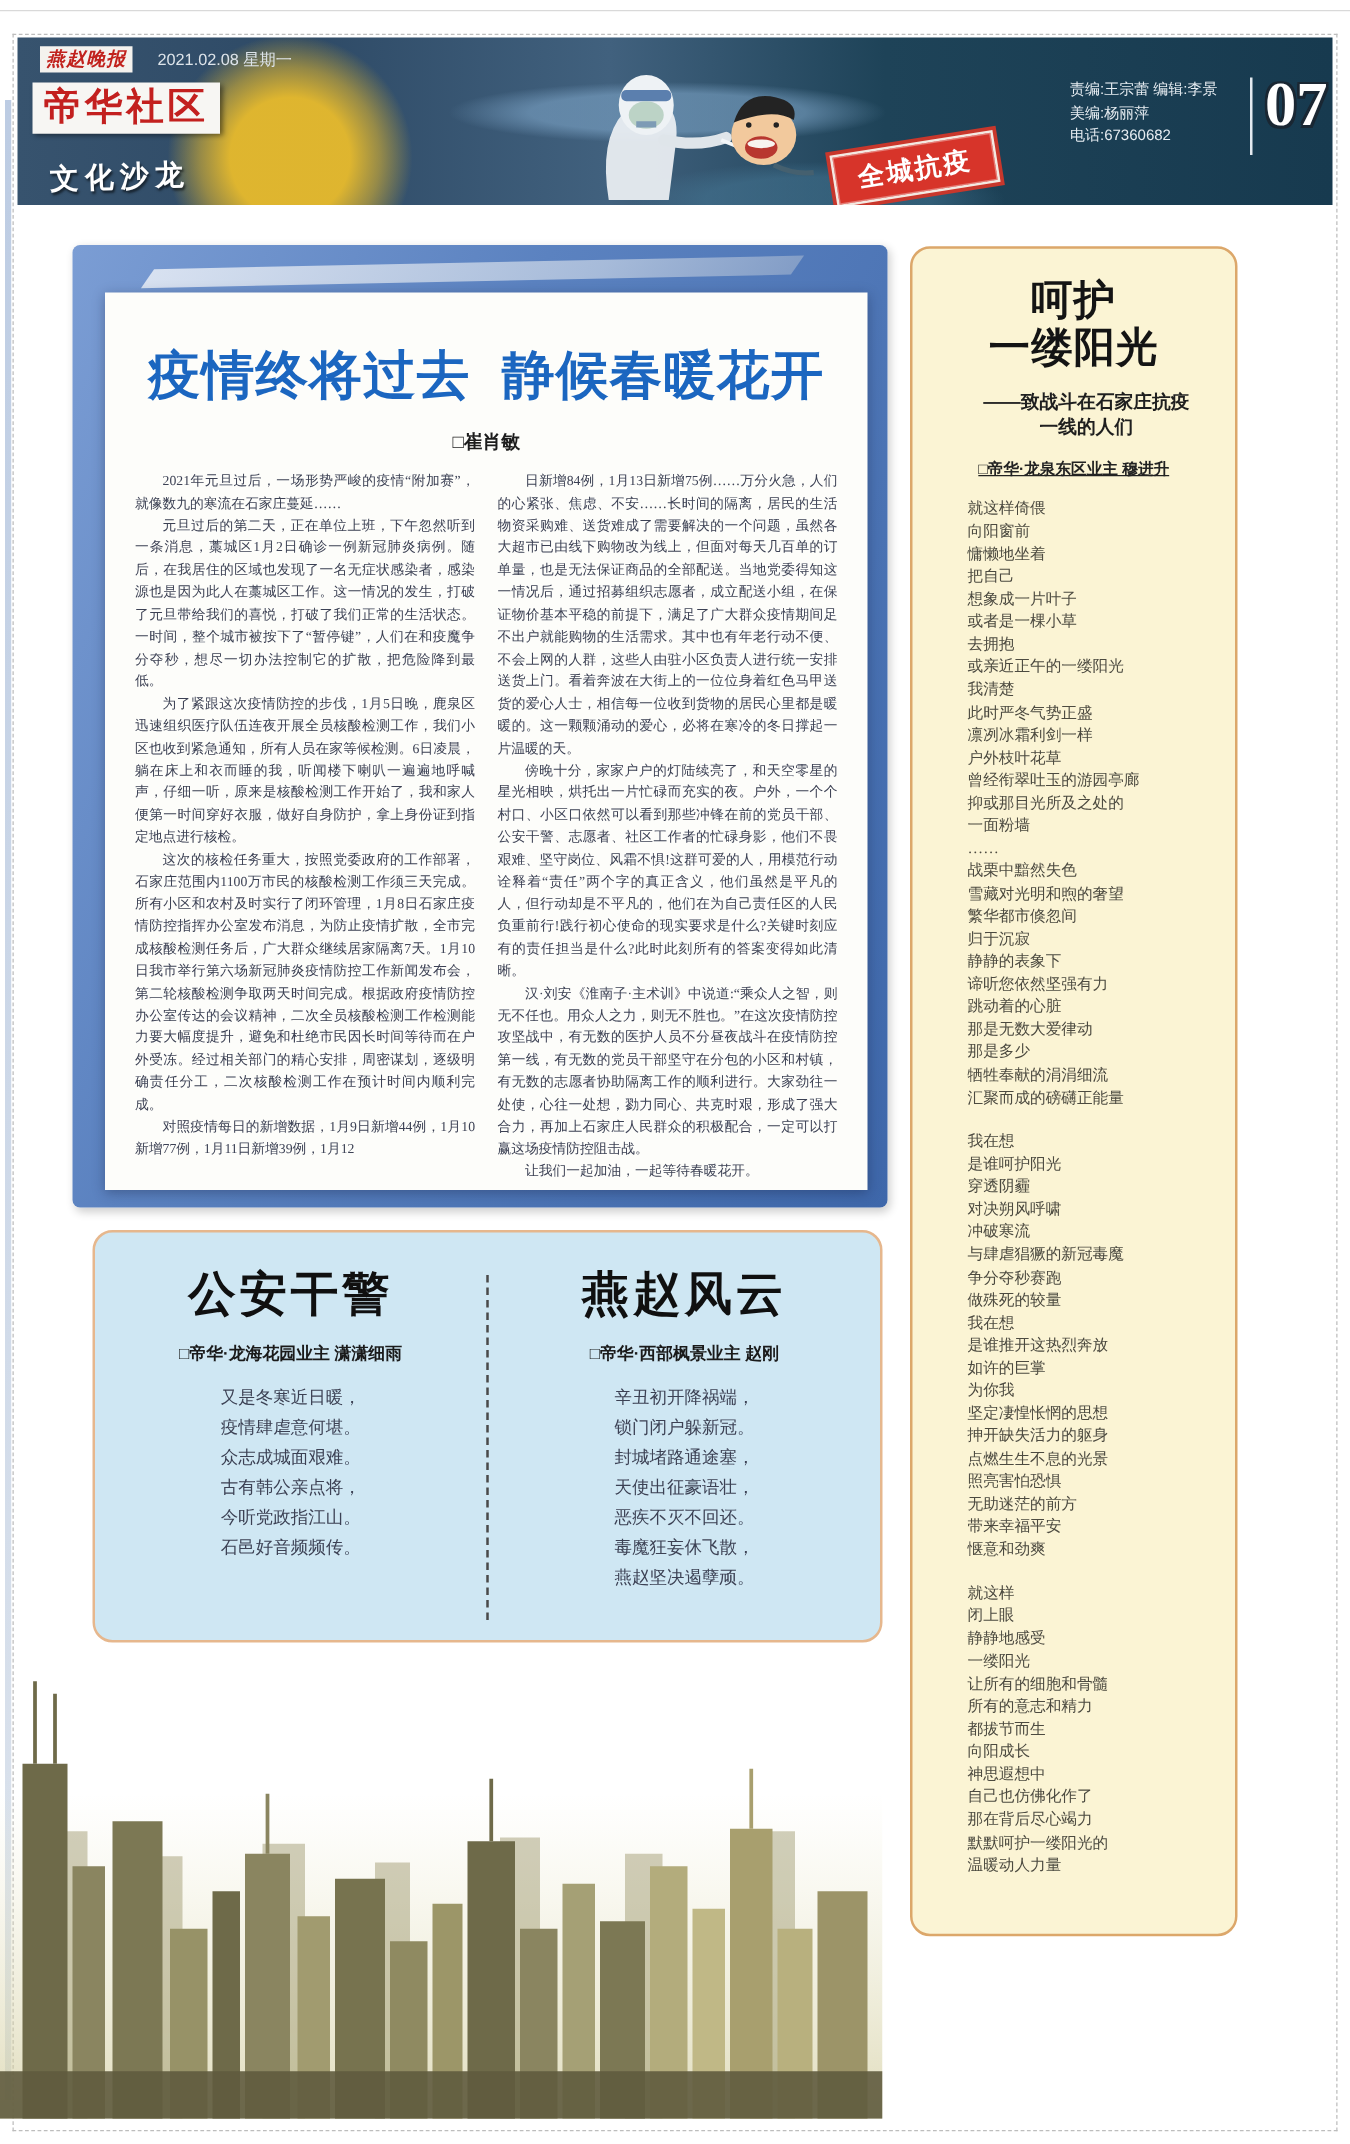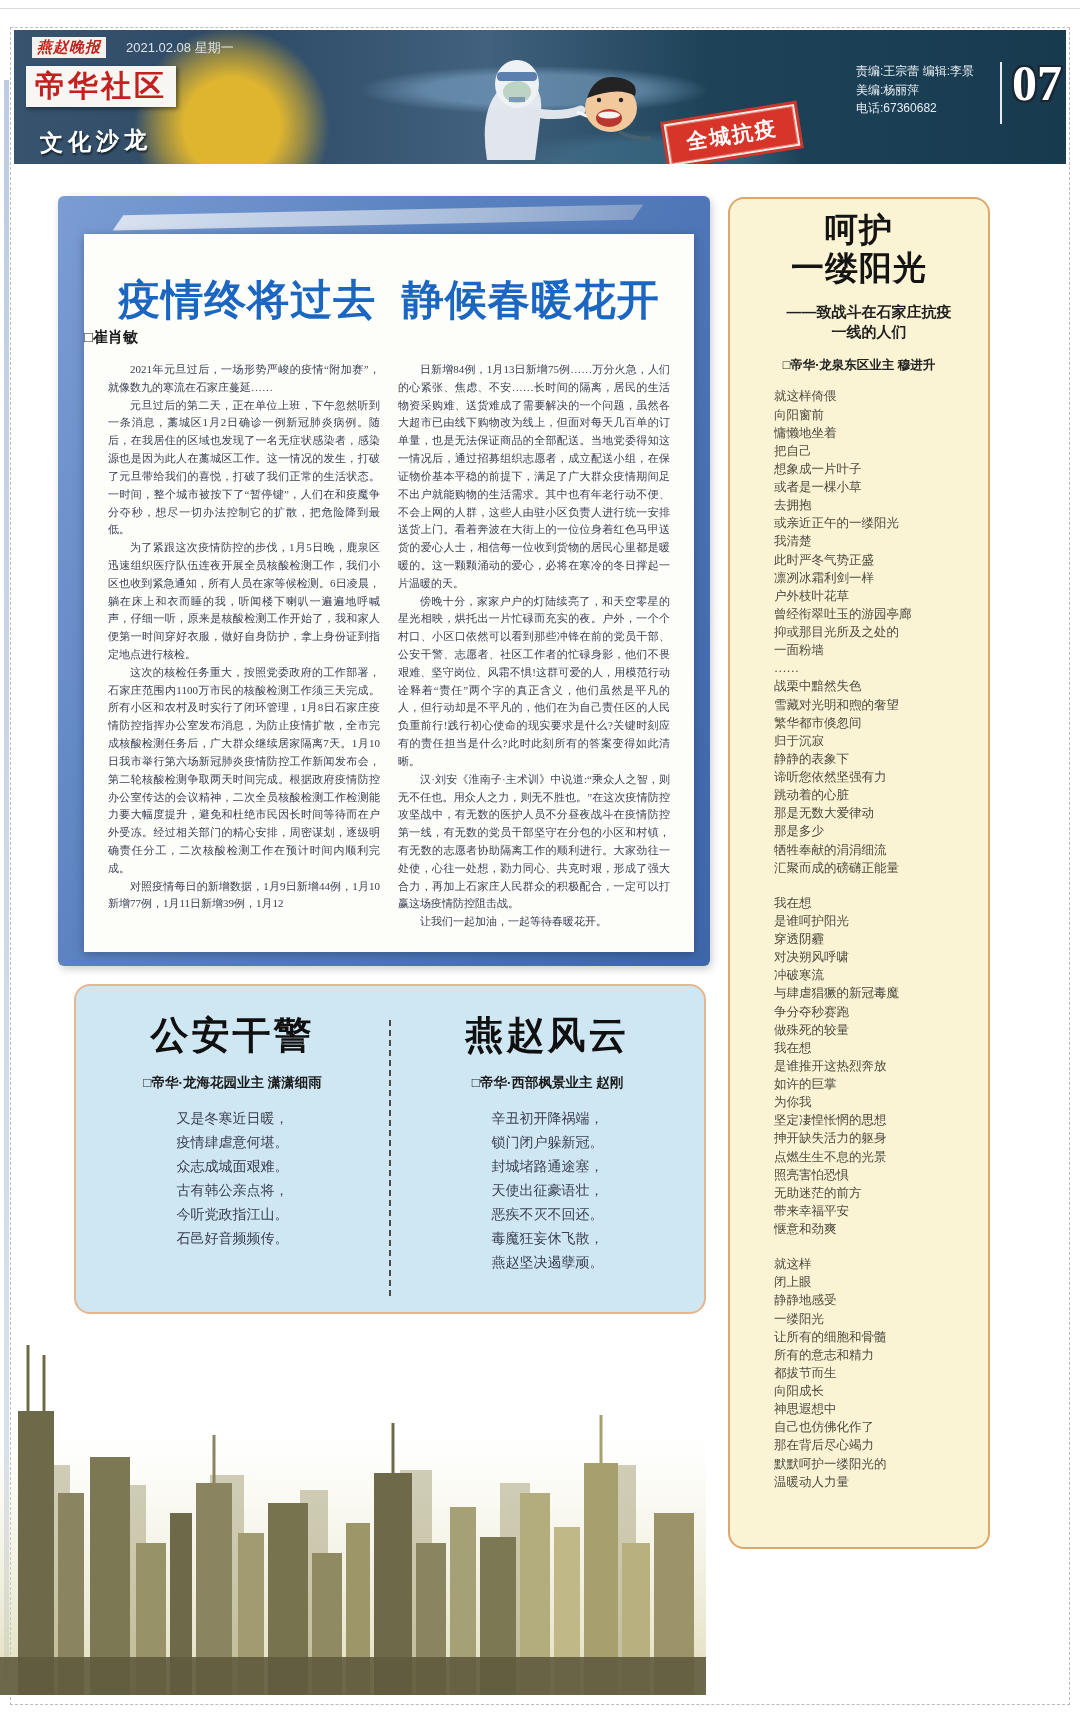--- a/index.html
+++ b/index.html
@@ -46,44 +46,44 @@
   .article-board{position:absolute;left:58px;top:196px;width:652px;height:770px;border-radius:6px;
       background:linear-gradient(115deg,#7b9dd4 0%,#5b82c0 38%,#3e67aa 100%);
       box-shadow:2px 3px 8px rgba(0,0,0,.2);}
   .article-fold{position:absolute;left:60px;top:14px;width:520px;height:15px;
       background:linear-gradient(90deg,#e9eef6,#b4c5de 70%,#8ca4c9);
       transform:skewY(-1.2deg) skewX(-35deg);opacity:.85;}
   .paper{position:absolute;left:26px;top:38px;right:16px;bottom:14px;background:#fdfdfa;
       box-shadow:0 2px 9px rgba(20,30,60,.35);overflow:hidden;}
   .article-title{margin-top:38px;text-align:center;color:#1b66c0;font-size:42px;
       font-weight:900;letter-spacing:1px;white-space:pre;}
-  .article-author{margin-top:0;color:#1c1c1c;font-size:15px;font-weight:bold;}
+  .article-author{margin-top:16px;text-align:center;color:#1c1c1c;font-size:15px;font-weight:bold;}
   .cols{display:flex;gap:18px;padding:14px 24px 0 24px;height:588px;overflow:hidden;}
   .col{flex:1;font-family:"Liberation Serif",serif;font-size:11px;line-height:1.62;
       color:#3c4154;text-align:justify;}
   .col p{margin:0;text-indent:2em;}
 
   
   .poems{position:absolute;left:74px;top:984px;width:628px;height:326px;background:#cfe7f3;
       border:2px solid #e6b78d;border-radius:16px;display:flex;overflow:hidden;}
   .poem{flex:1;text-align:center;padding-top:24px;}
   .poem-title{font-size:38px;font-weight:900;color:#101010;letter-spacing:3px;}
   .poem-byline{margin-top:13px;font-size:13.5px;font-weight:bold;color:#1a1a1a;}
   .poem-lines{margin-top:15px;font-family:"Liberation Serif",serif;font-size:14px;
       line-height:1.72;color:#3c4154;}
   .poem-divider{width:0;border-left:2px dashed #4a4a4a;margin:34px 0 16px 0;}
 
   
   .sidebar{position:absolute;left:728px;top:197px;width:258px;height:1348px;background:#fbf4d4;
       border:2px solid #dca76a;border-radius:16px;overflow:hidden;}
-  .sidebar-title{margin-top:12px;text-align:center;font-size:33px;font-weight:900;
+  .sidebar-title{margin-top:22px;text-align:center;font-size:33px;font-weight:900;
       color:#141414;line-height:1.15;letter-spacing:1px;}
   .sidebar-subtitle{margin-top:15px;text-align:center;font-size:15px;font-weight:bold;
       color:#1f1f1f;line-height:1.35;padding-left:20px;}
-  .sidebar-byline{margin-top:15px;text-align:center;font-size:12.5px;font-weight:bold;color:#222;}
+  .sidebar-byline{margin-top:15px;text-align:center;font-size:12.5px;font-weight:bold;color:#222;text-decoration:underline;}
   .sidebar-poem{margin:13px 0 0 44px;font-family:"Liberation Serif",serif;font-size:12.5px;
       line-height:1.45;color:#4c4a40;}
   .stanza{margin:0;}
   .stanza + .stanza{margin-top:17px;}
 
   
   .skyline{position:absolute;left:0;bottom:20px;width:706px;height:380px;}
 </style>
 </head>
 <body>

